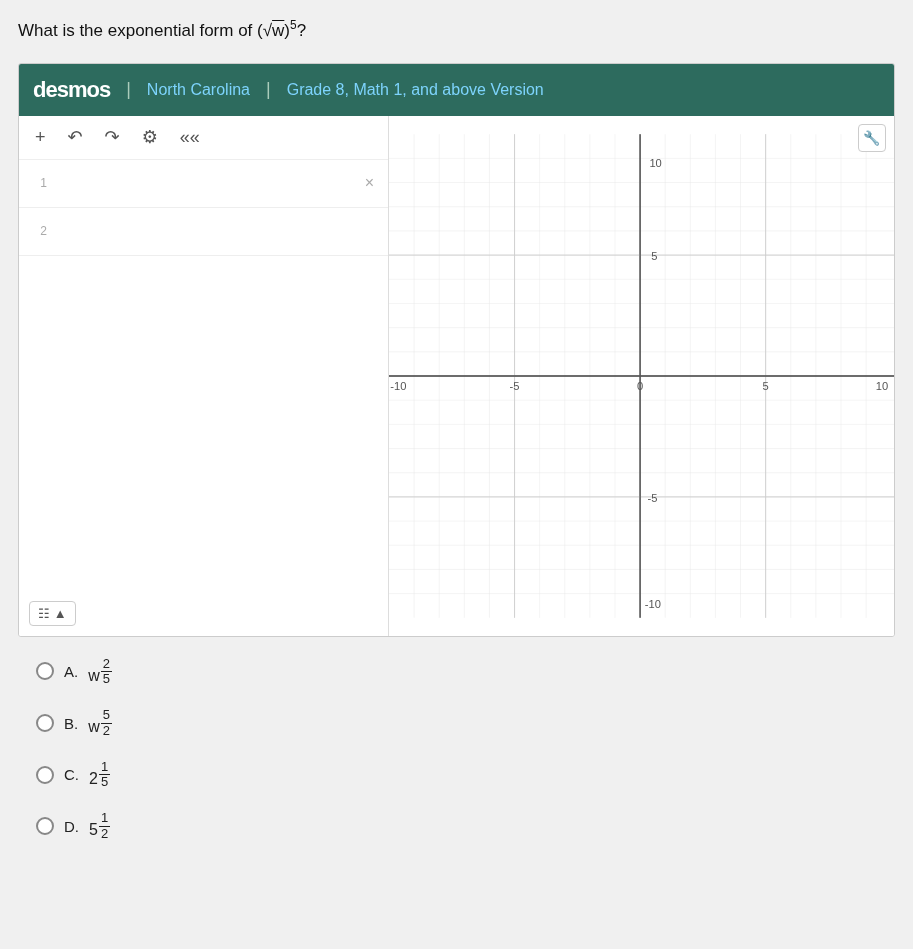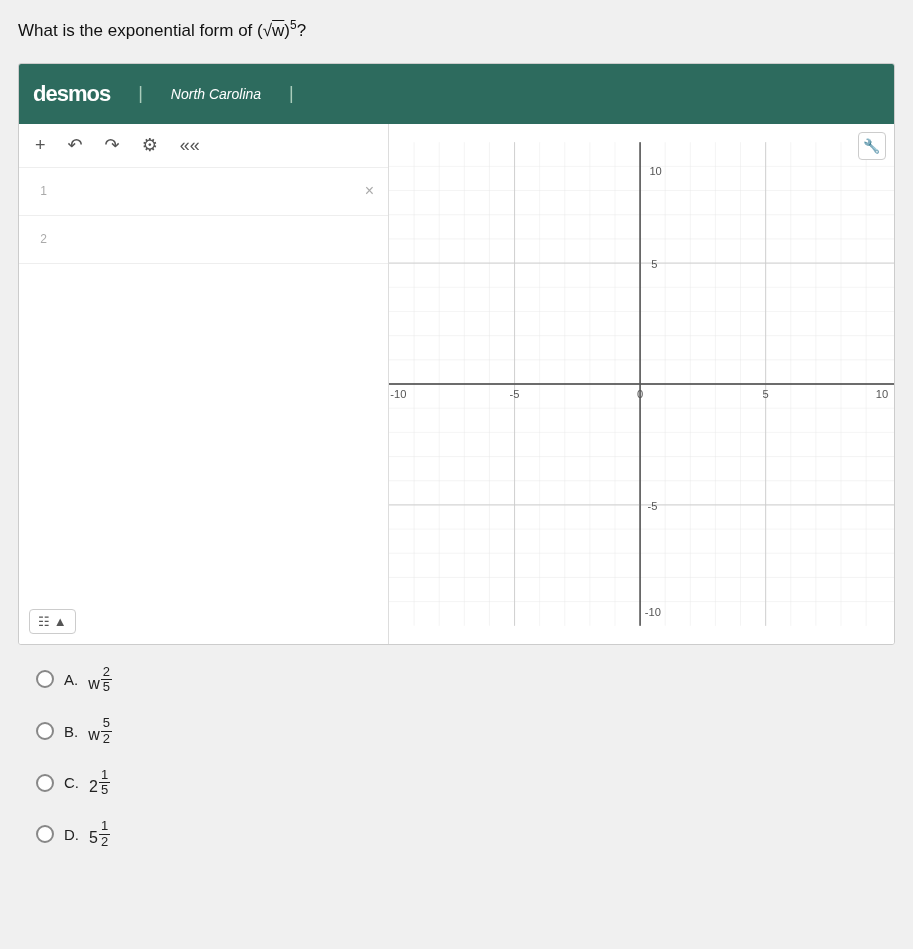--- a/index.html
+++ b/index.html
@@ -23,41 +23,40 @@
       border-radius: 3px;
       overflow: hidden;
     }
 
     .desmos-header {
       background: #2d6b5e;
       color: #fff;
       display: flex;
       align-items: center;
       padding: 8px 14px;
-      gap: 24px;
-      height: 60px;
+      gap: 12px;
+      height: 52px;
     }
 
     .desmos-logo {
       font-size: 22px;
       font-weight: bold;
       letter-spacing: -1px;
       color: #fff;
     }
 
     .header-divider {
       color: #aaccbb;
       font-size: 18px;
       margin: 0 4px;
     }
 
     .header-subtitle {
-      font-size: 14px;
-      color: #ffffff;
-      font-style: italic;
+      font-size: 16px;
+      color: #7dd3fc;
     }
 
     .desmos-body {
       display: flex;
       height: 520px;
     }
 
     
     .left-panel {
       width: 370px;
@@ -225,20 +224,21 @@
   </span>
 </div>
 
 <div class="desmos-container">
 
   <div class="desmos-header">
     <span class="desmos-logo">desmos</span>
     <span class="header-divider">|</span>
     <span class="header-subtitle">North Carolina</span>
     <span class="header-divider">|</span>
+    <span class="header-subtitle">Grade 8, Math 1, and above Version</span>
   </div>
 
   <div class="desmos-body">
 
     <div class="left-panel">
       <div class="toolbar">
         <button class="tool-btn" title="Add expression">+</button>
         <button class="tool-btn" title="Undo">↶</button>
         <button class="tool-btn" title="Redo">↷</button>
         <button class="tool-btn" title="Settings">⚙</button>

